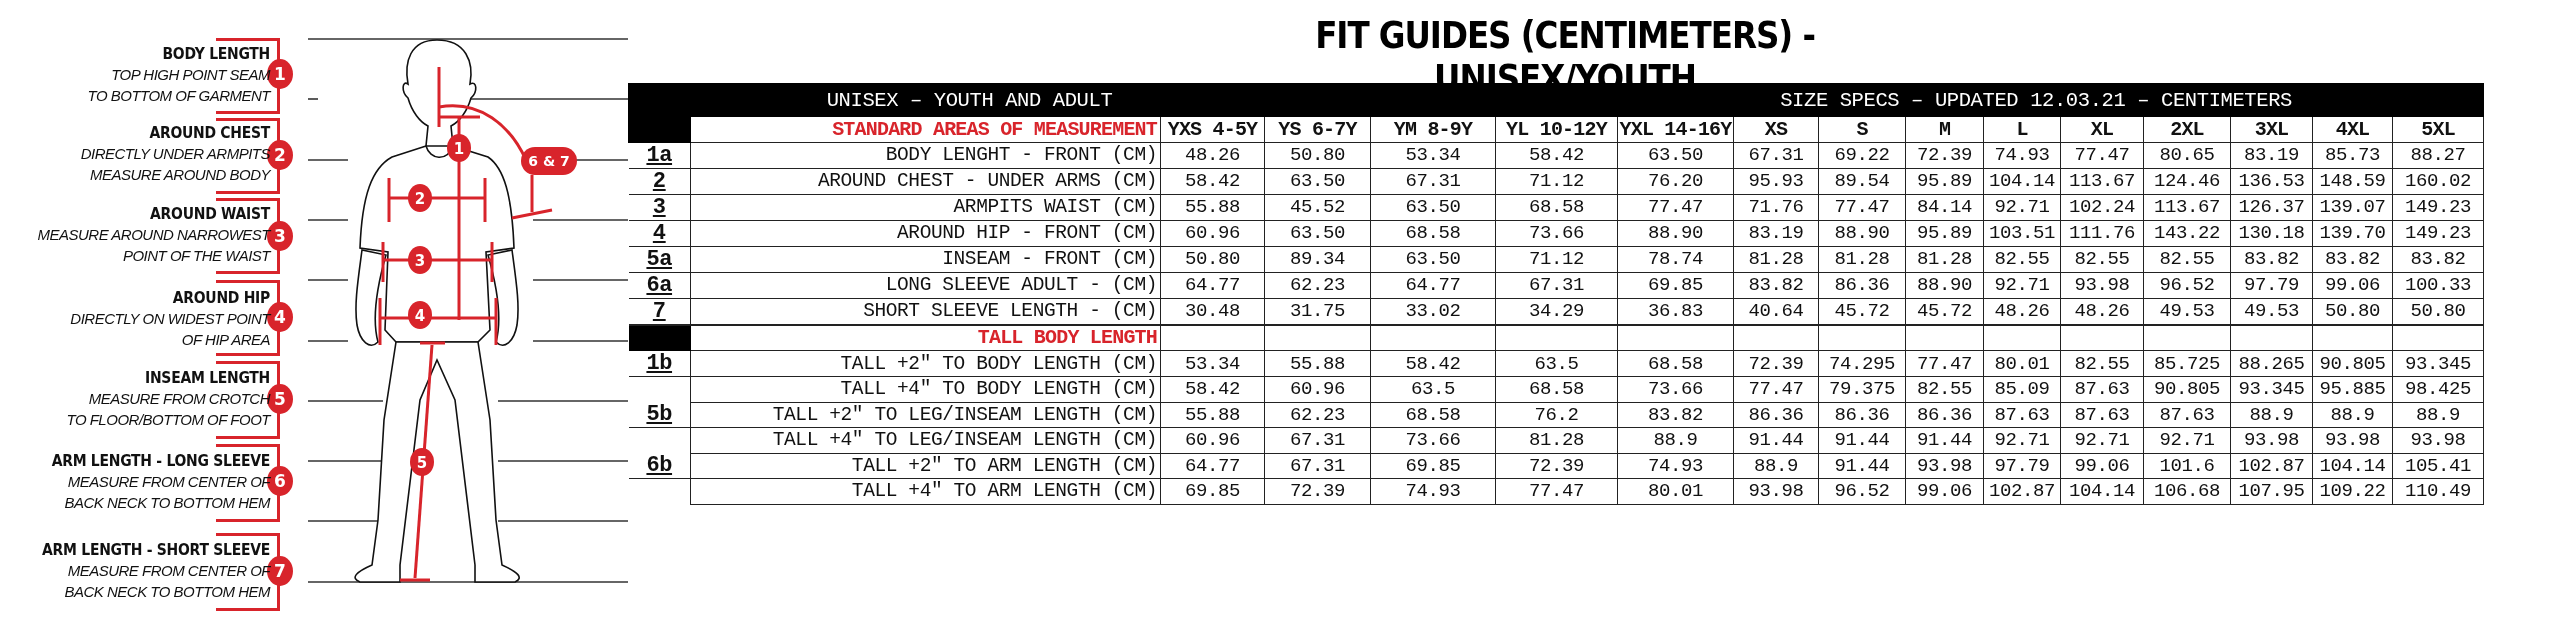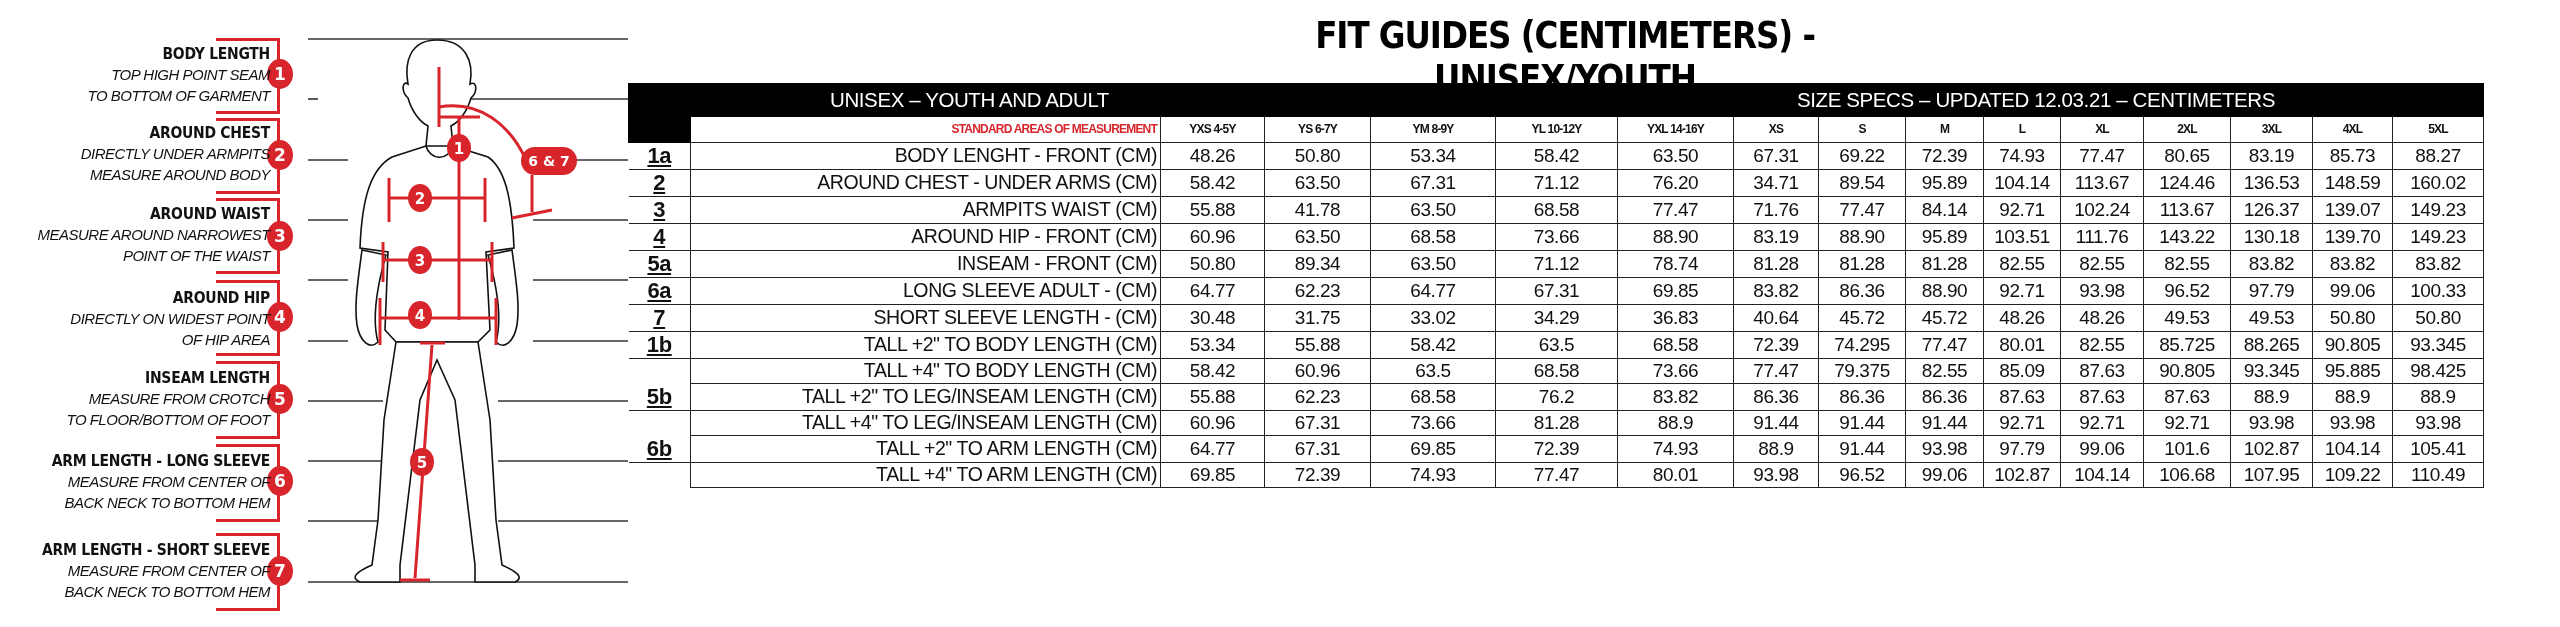--- a/index.html
+++ b/index.html
@@ -14,24 +14,24 @@
   .legend-item .heading { font-weight:bold; font-size:15.5px; letter-spacing:-0.3px; line-height:20px; font-family:"DejaVu Sans", sans-serif; transform:scaleX(0.9); transform-origin:right; }
   .legend-item .desc { font-style:italic; font-size:15px; line-height:21px; letter-spacing:-0.5px; font-family:"Liberation Sans", sans-serif; }
   .bracket { position:absolute; left:216px; width:64px; border-top:3px solid #d8242b; border-bottom:3px solid #d8242b; border-right:3px solid #d8242b; box-sizing:border-box; }
   .badge { position:absolute; width:26px; height:30px; border-radius:50%; background:#d8242b; color:#fff; font-weight:bold; font-size:17px; line-height:30px; text-align:center; font-family:"DejaVu Sans", sans-serif; }
 
   
   .figure { position:absolute; left:300px; top:30px; width:330px; height:560px; }
   .figure svg { position:absolute; left:0; top:0; }
 
   
-  .spec-table { position:absolute; left:628px; top:83px; width:1855px; border-collapse:collapse; table-layout:fixed; font-family:Liberation Sans, sans-serif; }
+  .spec-table { position:absolute; left:628px; top:83px; width:1855px; border-collapse:collapse; table-layout:fixed; font-family:Liberation Mono, monospace; }
   .spec-table td, .spec-table th { border:1.5px solid #222; padding:0; height:24.5px; font-size:19px; text-align:center; font-weight:normal; white-space:nowrap; overflow:hidden; letter-spacing:-0.4px; }
   .spec-table tr.top-head td { background:#000; color:#fff; height:32px; font-size:20.5px; border-color:#000; }
-  .spec-table tr.col-head th { font-weight:bold; font-size:12px; height:23px; letter-spacing:-0.8px; }
+  .spec-table tr.col-head th { font-weight:bold; font-size:20px; height:23px; letter-spacing:-0.8px; }
   .spec-table td.idx { background:#fff; font-weight:bold; font-size:22px; text-decoration:underline; text-align:center; border-left:none; border-top:none; border-bottom:1.5px solid #222; }
   .spec-table td.idx-black { background:#000; border-color:#000; }
   .spec-table td.label { text-align:right; padding-right:3px; font-size:19.5px; }
   .spec-table td.label-red { color:#d8242b; font-weight:bold; text-align:right; padding-right:3px; font-size:20px; letter-spacing:-0.8px; }
   .spec-table th.std-label { color:#d8242b; font-weight:normal; text-align:right; padding-right:3px; font-size:20px; letter-spacing:-0.3px; }
   .spec-table tr.group-sep td { border-top:2.5px solid #222; }
 </style>
 </head>
 <body>
 
@@ -240,35 +240,35 @@
         <td>88.27</td>
       </tr>
       <tr>
         <td class="idx">2</td>
         <td class="label">AROUND CHEST - UNDER ARMS (CM)</td>
         <td>58.42</td>
         <td>63.50</td>
         <td>67.31</td>
         <td>71.12</td>
         <td>76.20</td>
-        <td>34.71</td>
+        <td>95.93</td>
         <td>89.54</td>
         <td>95.89</td>
         <td>104.14</td>
         <td>113.67</td>
         <td>124.46</td>
         <td>136.53</td>
         <td>148.59</td>
         <td>160.02</td>
       </tr>
       <tr>
         <td class="idx">3</td>
         <td class="label">ARMPITS WAIST (CM)</td>
         <td>55.88</td>
-        <td>41.78</td>
+        <td>45.52</td>
         <td>63.50</td>
         <td>68.58</td>
         <td>77.47</td>
         <td>71.76</td>
         <td>77.47</td>
         <td>84.14</td>
         <td>92.71</td>
         <td>102.24</td>
         <td>113.67</td>
         <td>126.37</td>
@@ -342,20 +342,38 @@
         <td>45.72</td>
         <td>48.26</td>
         <td>48.26</td>
         <td>49.53</td>
         <td>49.53</td>
         <td>50.80</td>
         <td>50.80</td>
       </tr>
     </tbody>
   <tbody id="tall-body">
+      <tr class="group-sep">
+        <td class="idx idx-black"></td>
+        <td class="label-red">TALL BODY LENGTH</td>
+        <td></td>
+        <td></td>
+        <td></td>
+        <td></td>
+        <td></td>
+        <td></td>
+        <td></td>
+        <td></td>
+        <td></td>
+        <td></td>
+        <td></td>
+        <td></td>
+        <td></td>
+        <td></td>
+      </tr>
       <tr>
         <td class="idx">1b</td>
         <td class="label">TALL +2" TO BODY LENGTH (CM)</td>
         <td>53.34</td>
         <td>55.88</td>
         <td>58.42</td>
         <td>63.5</td>
         <td>68.58</td>
         <td>72.39</td>
         <td>74.295</td>

